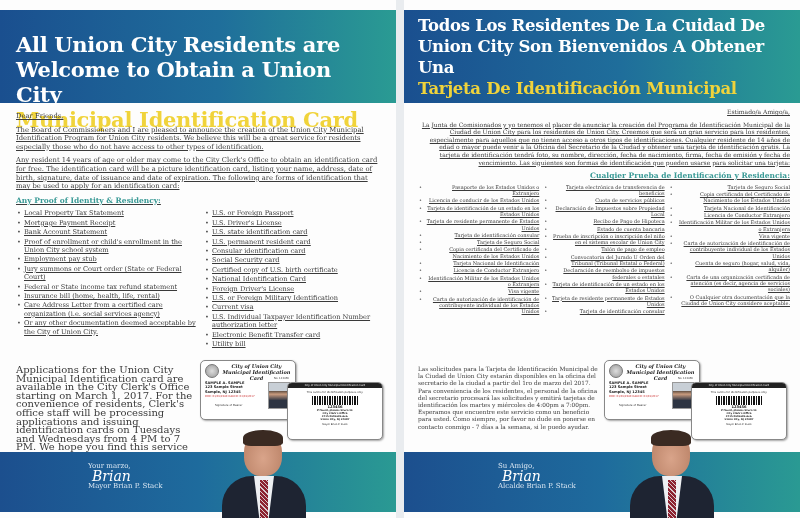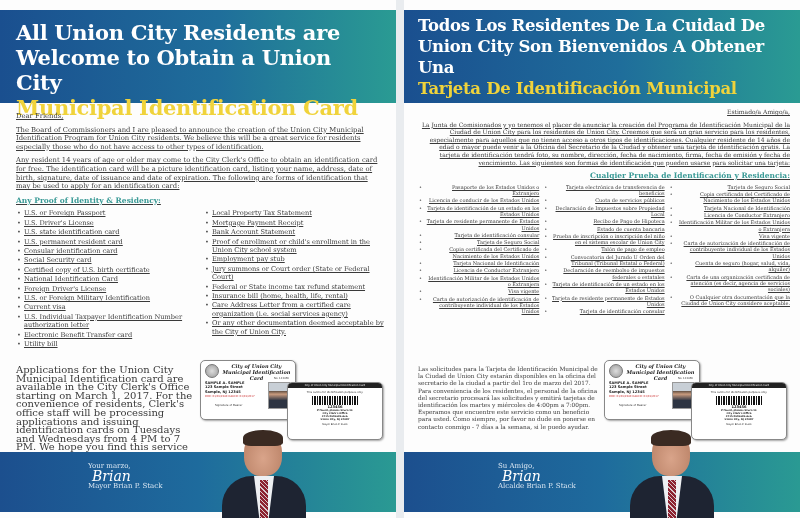--- a/index.html
+++ b/index.html
@@ -1,20 +1,20 @@
 <!DOCTYPE html>
 <html><head>
 <meta charset="utf-8">
 <style>
   * { box-sizing: border-box; margin: 0; padding: 0; }
   body { width: 800px; height: 518px; background: #e9ecef; font-family: "DejaVu Serif", serif; overflow: hidden; position: relative; }
   .page { position: absolute; top: 0; width: 396px; height: 518px; background: #fdfdfd; overflow: hidden; }
   .page.left { left: 0; }
   .page.right { left: 404px; width: 396px; }
-  .banner { position: absolute; top: 10px; left: 0; right: 0; height: 93px; background: linear-gradient(90deg, #1a4f8f 0%, #1f6e9b 55%, #2a9b93 100%); padding: 10px 16px; }
+  .banner { position: absolute; top: 10px; left: 0; right: 0; height: 93px; background: linear-gradient(90deg, #1a4f8f 0%, #1f6e9b 55%, #2a9b93 100%); padding: 22px 16px; }
   .banner h1 { font-family: "DejaVu Serif", serif; font-weight: bold; color: #fff; font-size: 21px; line-height: 25px; letter-spacing: -0.3px; }
   .banner h1 .yellow { color: #f0d33b; display: block; }
   .right .banner h1 { font-size: 16.5px; line-height: 21px; }
   .right .banner { padding: 5px 14px; }
   .content { position: absolute; left: 16px; right: 12px; top: 112px; font-size: 6.8px; line-height: 8.6px; color: #3a3a3a; text-decoration: underline; }
   .content p { margin-bottom: 5px; }
   .subhead { color: #3a9a96; font-weight: bold; font-size: 7.5px; margin: 6px 0 4px; }
   .cols { display: flex; gap: 8px; }
   .cols ul { list-style: none; flex: 1; }
   .cols li { padding-left: 8px; position: relative; font-size: 6.6px; line-height: 8.4px; margin-bottom: 1px; }
@@ -62,47 +62,47 @@
     </h1>
   </div>
 
   <div class="content">
     <p>Dear Friends,</p>
     <p>The Board of Commissioners and I are pleased to announce the creation of the Union City Municipal Identification Program for Union City residents. We believe this will be a great service for residents especially those who do not have access to other types of identification.</p>
     <p>Any resident 14 years of age or older may come to the City Clerk's Office to obtain an identification card for free. The identification card will be a picture identification card, listing your name, address, date of birth, signature, date of issuance and date of expiration. The following are forms of identification that may be used to apply for an identification card:</p>
     <div class="subhead">Any Proof of Identity &amp; Residency:</div>
     <div class="cols">
       <ul>
+        <li>Local Property Tax Statement</li>
+        <li>Mortgage Payment Receipt</li>
+        <li>Bank Account Statement</li>
+        <li>Proof of enrollment or child's enrollment in the Union City school system</li>
+        <li>Employment pay stub</li>
+        <li>Jury summons or Court order (State or Federal Court)</li>
+        <li>Federal or State income tax refund statement</li>
+        <li>Insurance bill (home, health, life, rental)</li>
+        <li>Care Address Letter from a certified care organization (i.e. social services agency)</li>
+        <li>Or any other documentation deemed acceptable by the City of Union City.</li>
+      </ul>
+      <ul>
         <li>U.S. or Foreign Passport</li>
         <li>U.S. Driver's License</li>
         <li>U.S. state identification card</li>
         <li>U.S. permanent resident card</li>
         <li>Consular identification card</li>
         <li>Social Security card</li>
         <li>Certified copy of U.S. birth certificate</li>
         <li>National Identification Card</li>
         <li>Foreign Driver's License</li>
         <li>U.S. or Foreign Military Identification</li>
         <li>Current visa</li>
         <li>U.S. Individual Taxpayer Identification Number authorization letter</li>
         <li>Electronic Benefit Transfer card</li>
         <li>Utility bill</li>
       </ul>
-      <ul>
-        <li>Local Property Tax Statement</li>
-        <li>Mortgage Payment Receipt</li>
-        <li>Bank Account Statement</li>
-        <li>Proof of enrollment or child's enrollment in the Union City school system</li>
-        <li>Employment pay stub</li>
-        <li>Jury summons or Court order (State or Federal Court)</li>
-        <li>Federal or State income tax refund statement</li>
-        <li>Insurance bill (home, health, life, rental)</li>
-        <li>Care Address Letter from a certified care organization (i.e. social services agency)</li>
-        <li>Or any other documentation deemed acceptable by the City of Union City.</li>
-      </ul>
     </div>
   </div>
 
   <p class="closing">Applications for the Union City Municipal Identification card are available in the City Clerk's Office starting on March 1, 2017. For the convenience of residents, Clerk's office staff will be processing applications and issuing identification cards on Tuesdays and Wednesdays from 4 PM to 7 PM. We hope you find this service to be a benefit to you. As always, please do not hesitate to contact me - 7 days a week, if I can be of assistance.</p>
 
   <div class="card card-front" style="left:200px; top:360px;">
     <div class="seal"></div>
     <div class="title">
       <span>City of Union City</span><br>
       <span>Municipal Identification Card</span>

